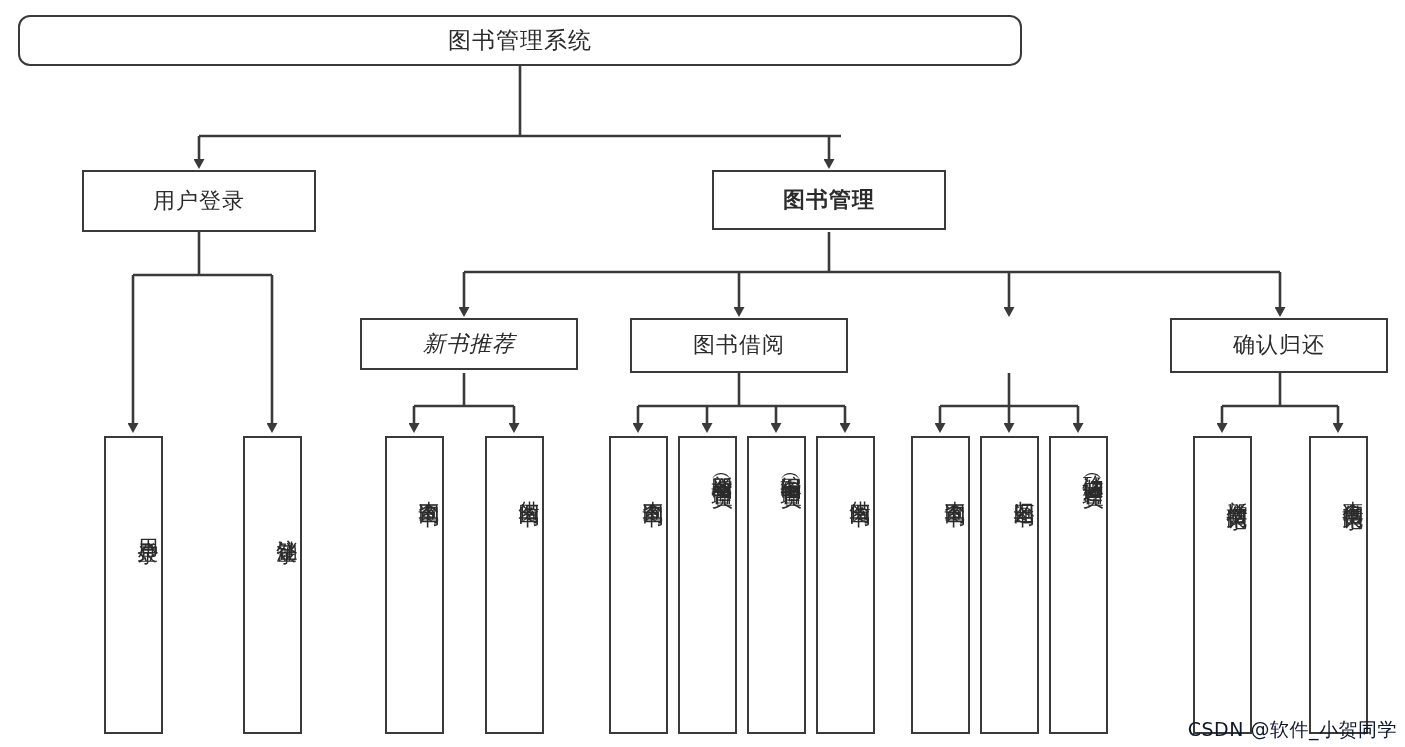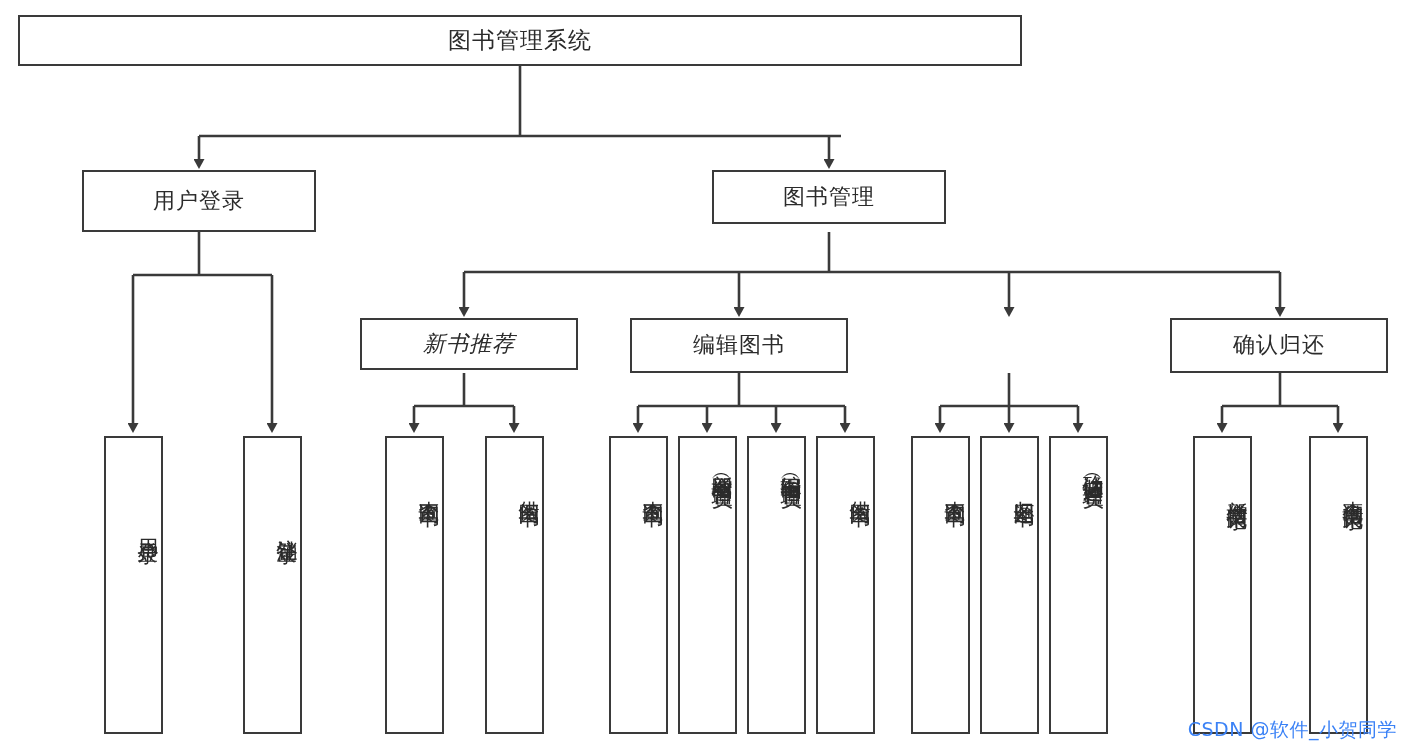--- a/index.html
+++ b/index.html
@@ -26,21 +26,21 @@
   }
   .leaf-text{
     writing-mode:vertical-rl;text-orientation:upright;
     display:block;width:100%;text-align:center;
     margin-top:78px;
   }
   .leaf-text.tall{margin-top:14px;}
   .leaf-text.mid{margin-top:40px;}
   .watermark{
     position:absolute;right:8px;bottom:4px;
-    font-size:19px;color:#3b82f6;white-space:nowrap;
+    font-size:19px;color:#0f172a;white-space:nowrap;
     letter-spacing:0.5px;
   }
 </style>
 </head>
 <body>
 
 <div id="diagram-root">
 
   <svg class="edge-layer" viewBox="0 0 1405 747" width="1405" height="747">
     <defs>
@@ -85,36 +85,36 @@
       <path d="M1009,406 L1009,424" marker-end="url(#arrow)"></path>
       <path d="M1078,406 L1078,424" marker-end="url(#arrow)"></path>
 
       <path d="M1280,373 L1280,406"></path>
       <path d="M1222,406 L1338,406"></path>
       <path d="M1222,406 L1222,424" marker-end="url(#arrow)"></path>
       <path d="M1338,406 L1338,424" marker-end="url(#arrow)"></path>
     </g>
   </svg>
 
-  <div class="node node-h root" style="left:18px;top:15px;width:1004px;height:51px;">
+  <div class="node node-h root" style="left:18px;top:15px;width:1004px;height:51px;border-radius:12px;">
     <span>图书管理系统</span>
   </div>
 
   <div class="node node-h" style="left:82px;top:170px;width:234px;height:62px;">
     <span>用户登录</span>
   </div>
-  <div class="node node-h" style="left:712px;top:170px;width:234px;height:54px;">
+  <div class="node node-h" style="left:712px;top:170px;width:234px;height:60px;font-weight:bold;">
     <span>图书管理</span>
   </div>
 
   <div class="node node-h" style="left:360px;top:318px;width:218px;height:52px;font-style:italic;">
     <span>新书推荐</span>
   </div>
   <div class="node node-h" style="left:630px;top:318px;width:218px;height:55px;">
-    <span>编辑图书</span>
+    <span>图书借阅</span>
   </div>
   <div class="node node-h" style="left:1170px;top:318px;width:218px;height:55px;">
     <span>确认归还</span>
   </div>
 
   <div class="node leaf" style="left:104px;top:436px;width:59px;height:298px;">
     <span class="leaf-text">用户登录</span>
   </div>
   <div class="node leaf" style="left:243px;top:436px;width:59px;height:298px;">
     <span class="leaf-text">注销登录</span>

